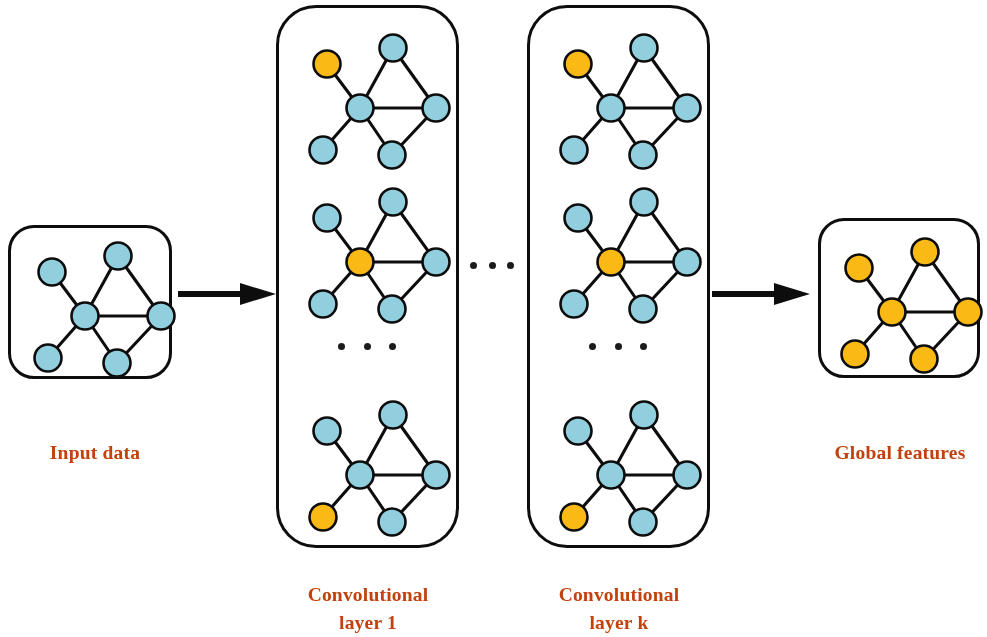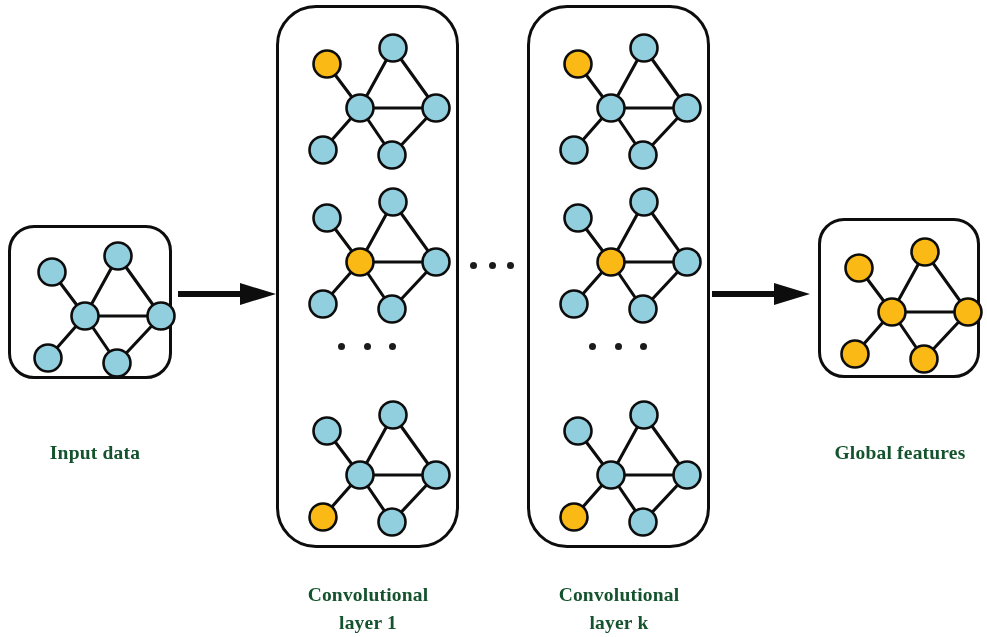--- a/index.html
+++ b/index.html
@@ -64,21 +64,21 @@
     height: 7px;
     border-radius: 50%;
     background: #1b1b1b;
   }
 
   
   .caption {
     position: absolute;
     text-align: center;
     font-weight: bold;
-    color: #14532d;
+    color: #c2410c;
     font-size: 19.5px;
     line-height: 1.42;
     letter-spacing: 0.2px;
     white-space: pre-line;
     font-family: "Liberation Serif", "DejaVu Serif", serif;
   }
 </style>
 </head>
 <body>
 

